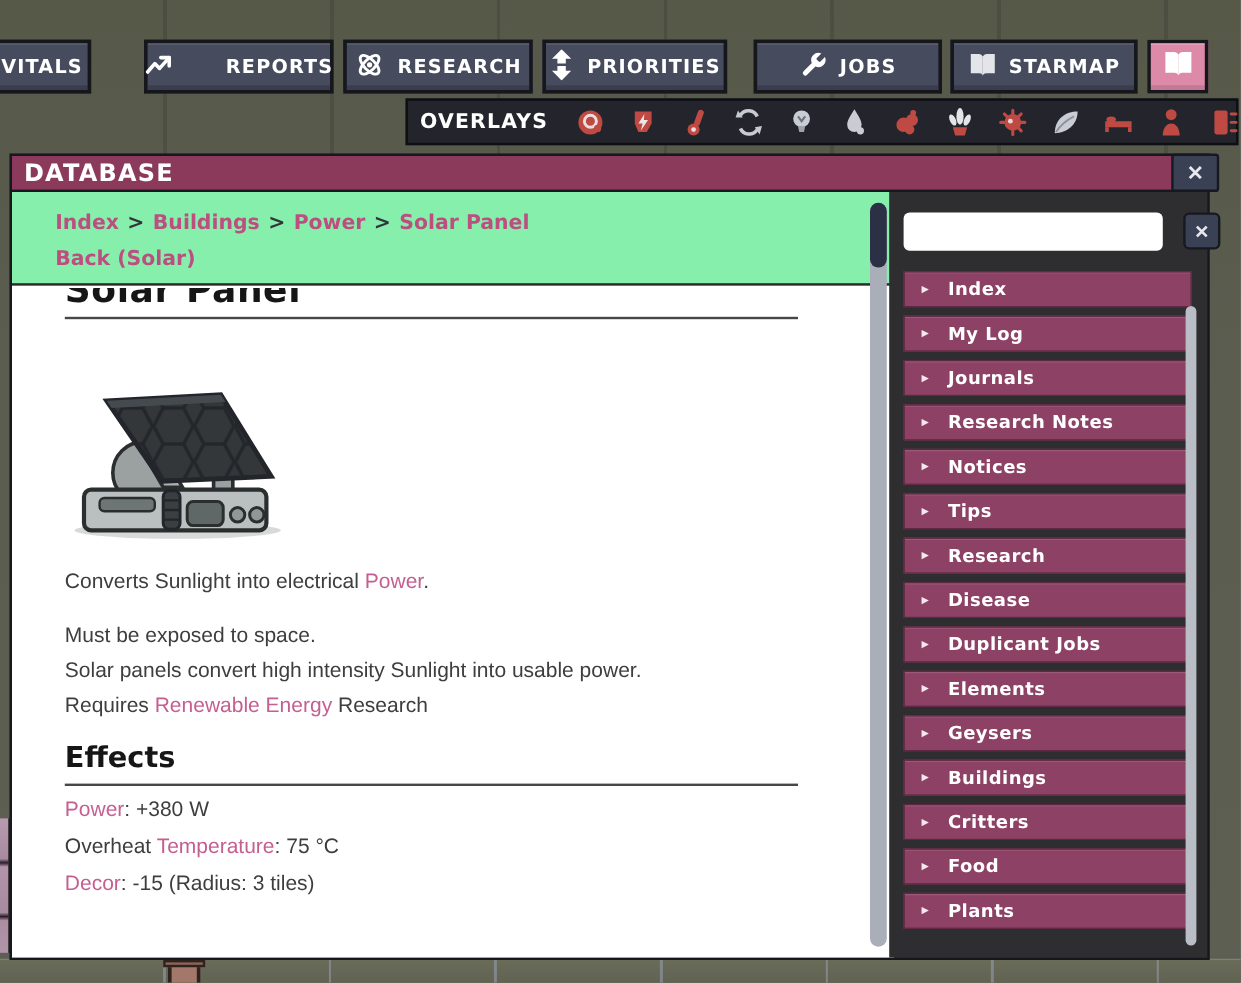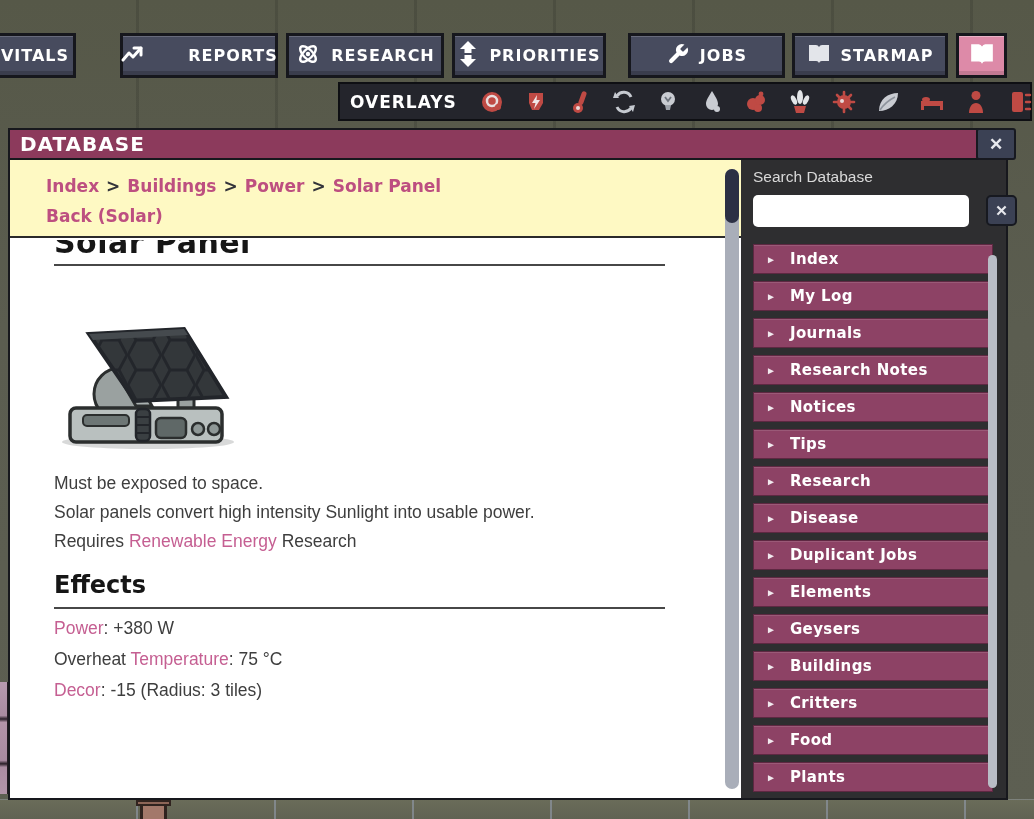--- a/index.html
+++ b/index.html
@@ -95,21 +95,21 @@
     color:#e8e9ee; font-weight:bold; font-size:15px;
     display:flex; align-items:center; justify-content:center; cursor:pointer;
   }
 
   .left-col {
     position:absolute; left:0; top:30px; width:735px; bottom:0;
     background:#fff;
   }
   .crumbbar {
     position:absolute; left:0; top:0; right:0; height:78px;
-    background:#fef9c3; border-bottom:2px solid #2a2a2a;
+    background:#86efac; border-bottom:2px solid #2a2a2a;
     padding:16px 0 0 36px;
   }
   .crumbs { font-family:"DejaVu Sans", sans-serif; font-weight:bold; font-size:17px; }
   .crumbs a { color:#bd4f80; text-decoration:none; cursor:pointer; }
   .crumbs .sep { color:#33343a; margin:0 7px; }
   .backlink {
     display:inline-block; margin-top:10px;
     font-family:"DejaVu Sans", sans-serif; font-weight:bold; font-size:17px;
     color:#bd4f80; text-decoration:none; cursor:pointer;
   }
@@ -382,38 +382,38 @@
           <rect x="27" y="107" width="46" height="11" rx="4" fill="#6d7675" stroke="#2b2e2e" stroke-width="2"></rect>
           <rect x="80" y="101" width="14" height="32" rx="5" fill="#3a3f42" stroke="#22252a" stroke-width="2.5"></rect>
           <line x1="81" y1="109" x2="93" y2="109" stroke="#22252a" stroke-width="2"></line>
           <line x1="81" y1="117" x2="93" y2="117" stroke="#22252a" stroke-width="2"></line>
           <line x1="81" y1="125" x2="93" y2="125" stroke="#22252a" stroke-width="2"></line>
           <rect x="100" y="110" width="30" height="20" rx="5" fill="#5f6867" stroke="#2b2e2e" stroke-width="2.5"></rect>
           <circle cx="142" cy="121" r="6" fill="#8f9897" stroke="#2b2e2e" stroke-width="2.5"></circle>
           <circle cx="158" cy="121" r="6" fill="#8f9897" stroke="#2b2e2e" stroke-width="2.5"></circle>
         </svg>
 
+        <p class="p1"><span>Converts Sunlight into electrical </span><span class="lnk">Power</span><span>.</span></p>
         <p class="p2"><span>Must be exposed to space.</span></p>
         <p class="p3"><span>Solar panels convert high intensity Sunlight into usable power.</span></p>
         <p class="p4"><span>Requires </span><span class="lnk">Renewable Energy</span><span> Research</span></p>
 
         <div class="fx-title">Effects</div>
         <hr class="rule2">
         <div class="fx-line"><span class="lnk">Power</span><span>: +380 W</span></div>
         <div class="fx-line"><span>Overheat </span><span class="lnk">Temperature</span><span>: 75 °C</span></div>
         <div class="fx-line"><span class="lnk">Decor</span><span>: -15 (Radius: 3 tiles)</span></div>
       </div>
 
       <div class="content-scroll">
         <div class="thumb"></div>
       </div>
     </div>
 
     <div class="sidebar">
-      <div class="search-label">Search Database</div>
       <div class="search-row">
         <input class="search-input" type="text" value="" style="">
         <div class="btn-close-sm" style="left:233px; top:0;">
           <span>✕</span>
         </div>
       </div>
 
       <div class="db-list">
         <div class="db-item">
             <span class="tri">►</span>

